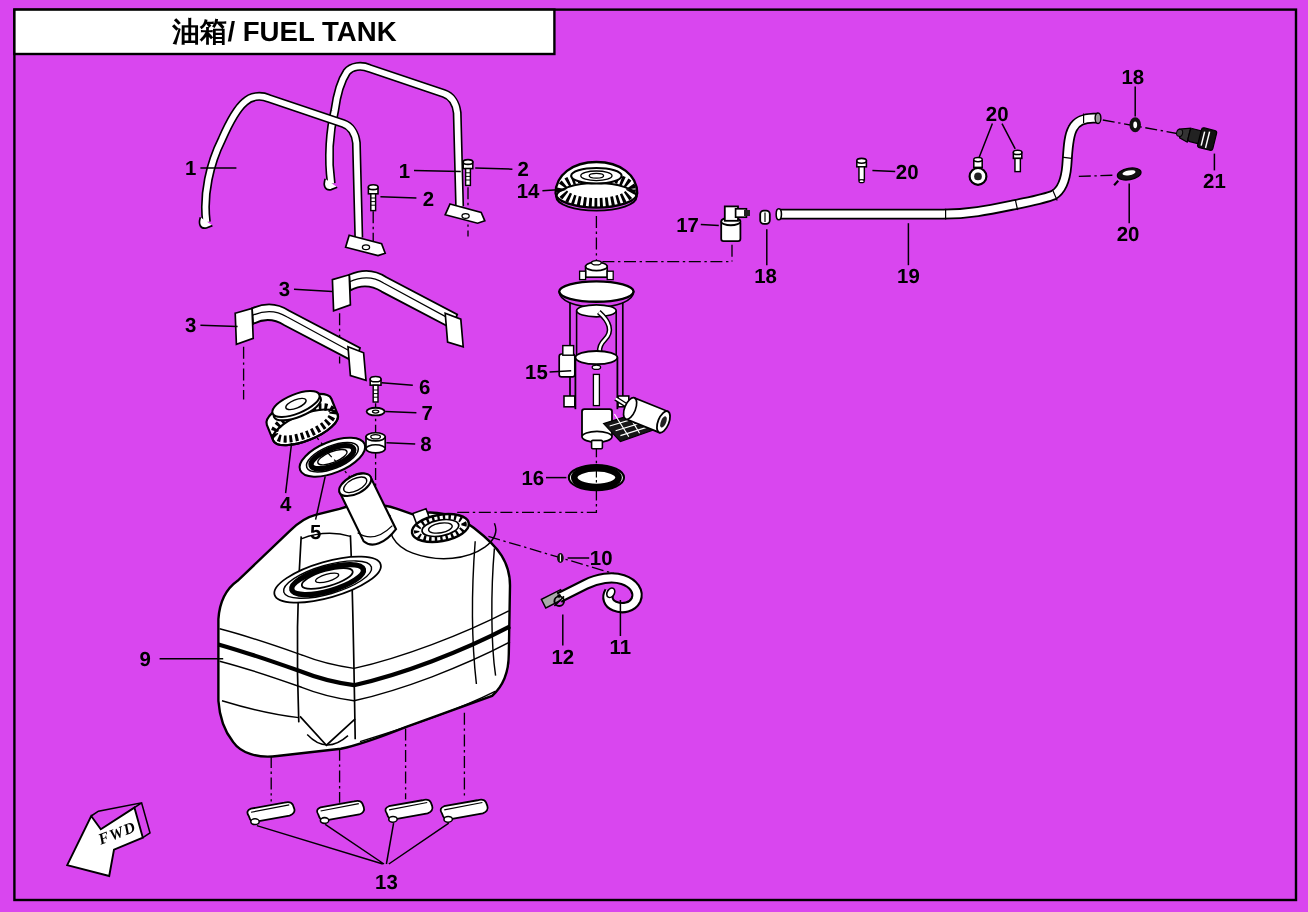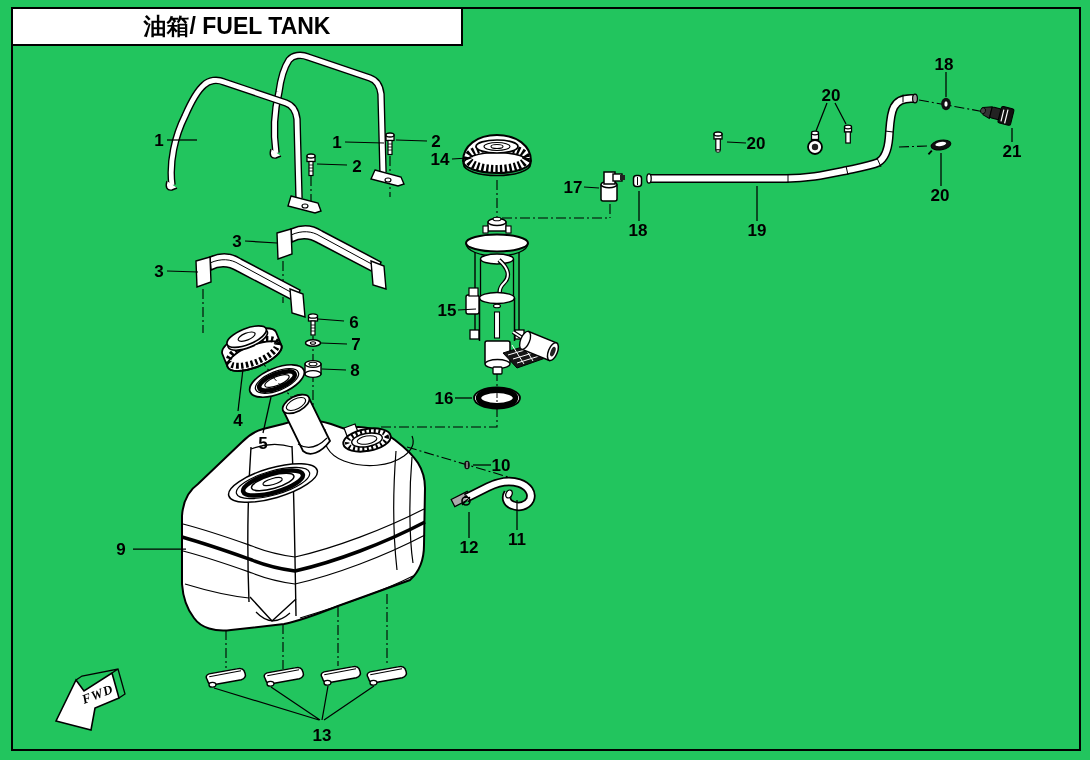--- a/index.html
+++ b/index.html
@@ -1,16 +1,16 @@
 <!DOCTYPE html>
 <html><head>
 <meta charset="utf-8">
 <style>
   html,body{margin:0;padding:0;background:#fff;}
-  .page{position:relative;width:1090px;height:760px;background:#22c55e;overflow:hidden;
+  .page{position:relative;width:1090px;height:760px;background:#d946ef;overflow:hidden;
         font-family:"Liberation Sans",sans-serif;}
   svg{position:absolute;left:0;top:0;}
   .callout{font:700 17px "Liberation Sans",sans-serif;fill:#000;}
   .title-text{font:700 23px "Liberation Sans",sans-serif;fill:#000;}
   .fwd-text{font:700 13px "Liberation Serif",serif;font-style:italic;fill:#000;letter-spacing:1px;}
 </style>
 </head>
 <body>
 
 <div class="page">

